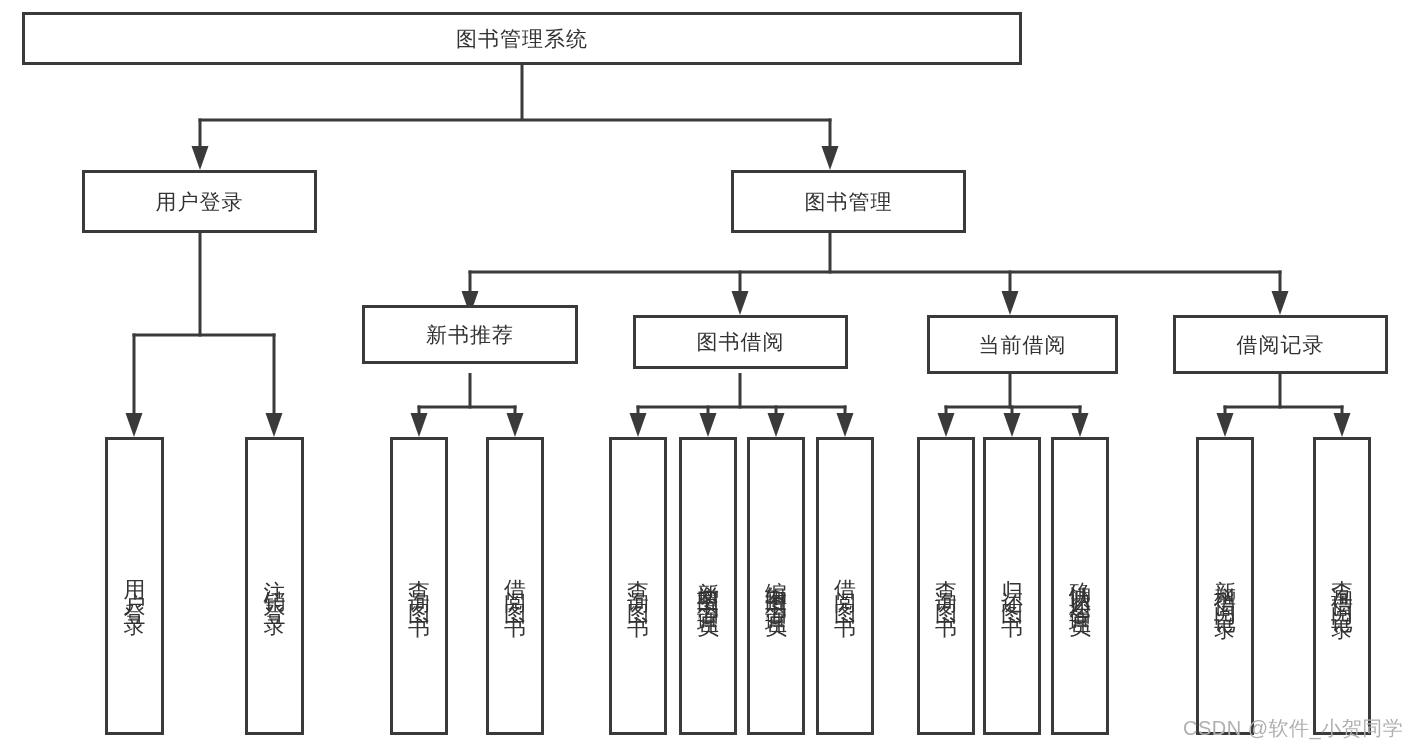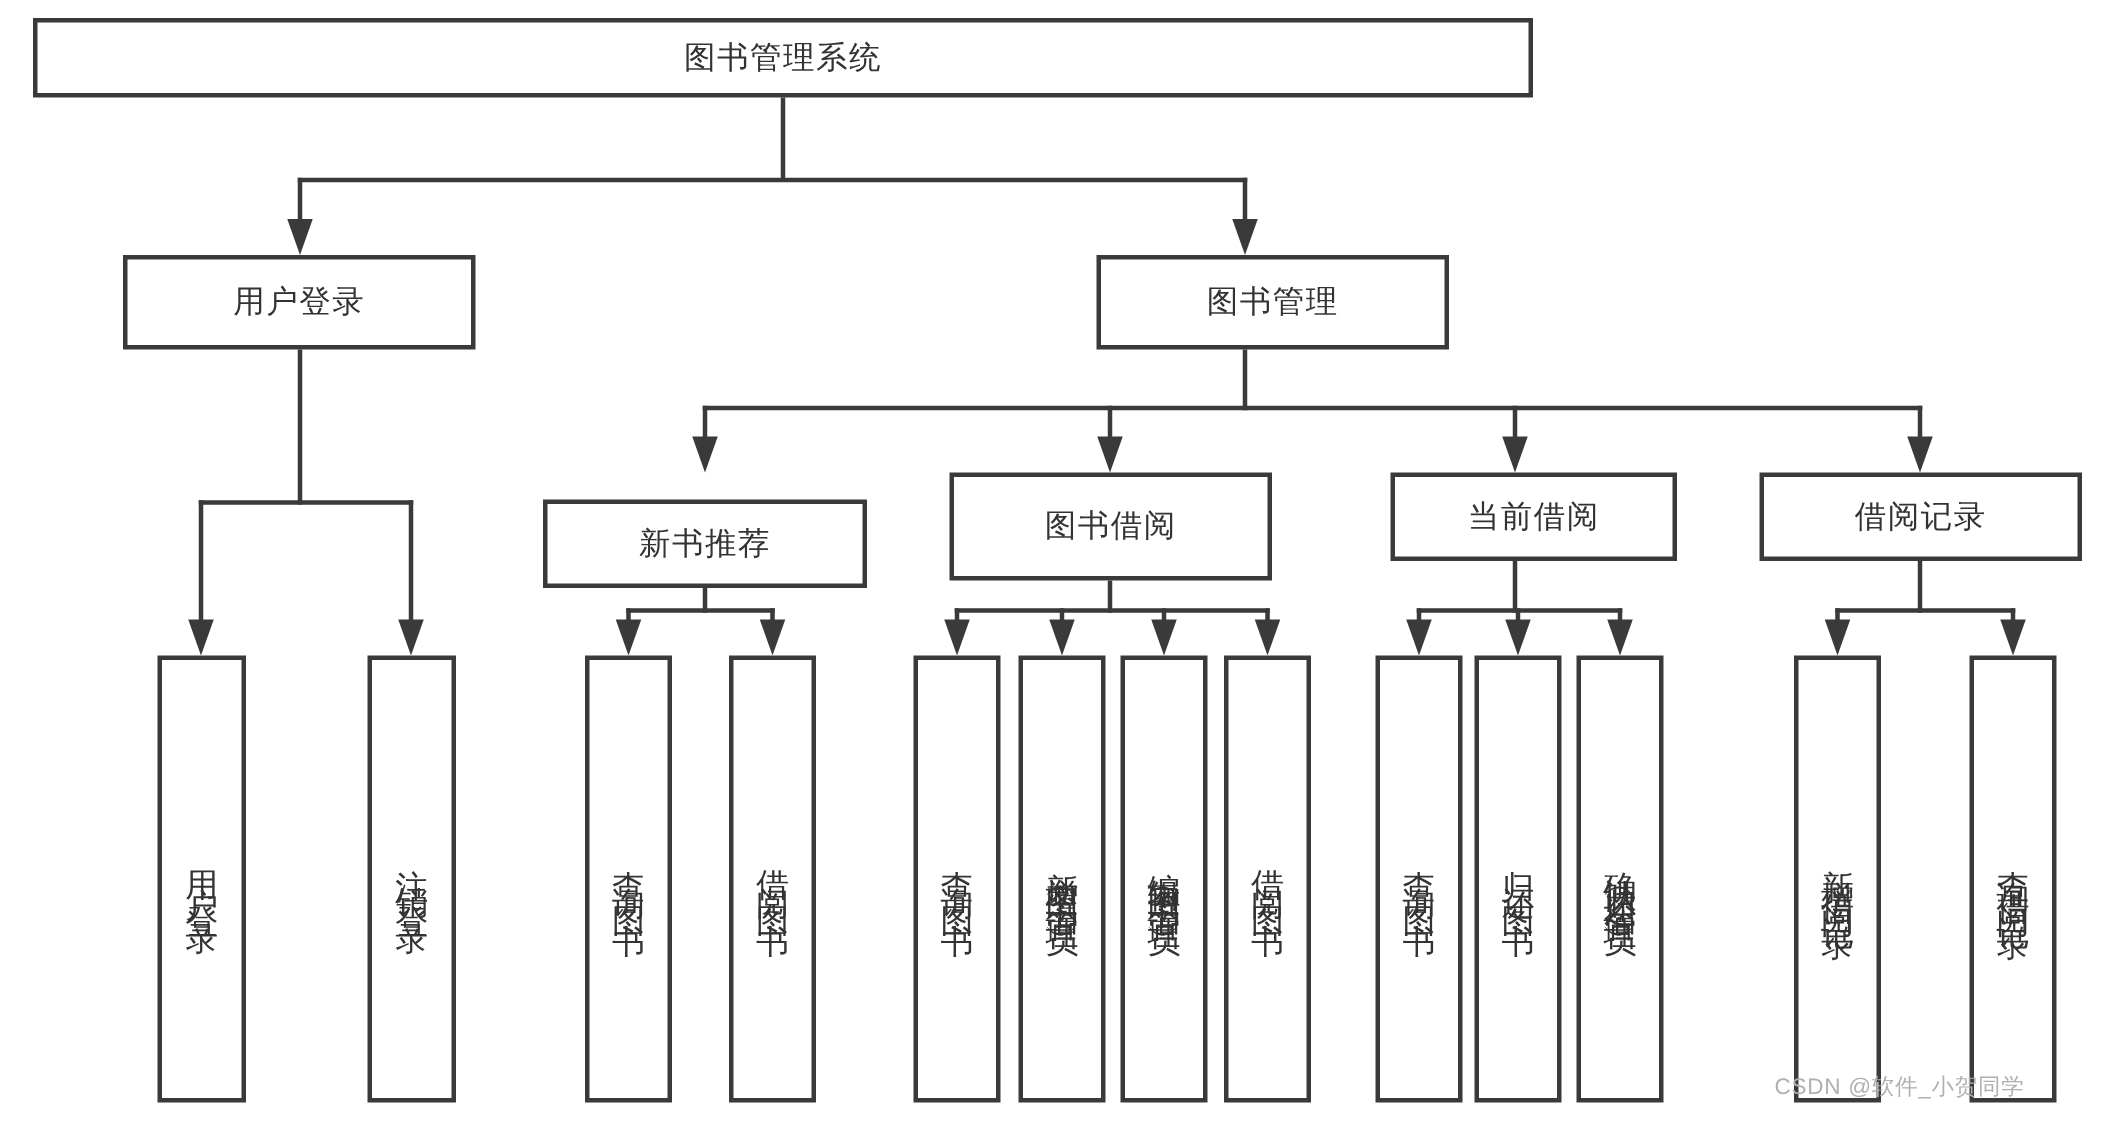--- a/index.html
+++ b/index.html
@@ -35,21 +35,21 @@
     text-orientation:mixed;
     line-height:1;
     font-size:22px;
     letter-spacing:12px;
   }
   .vbox.mid span  { letter-spacing:8px; }
   .vbox.long span { letter-spacing:5px; }
   .watermark {
     position:absolute;
     left:1183px; top:716px;
-    font-size:15px; line-height:1.2;
+    font-size:20px; line-height:1.2;
     letter-spacing:0.5px;
     color:var(--color-watermark,#b0b0b0);
     z-index:5;
     white-space:nowrap;
   }
 </style>
 </head>
 <body>
 
 <div class="canvas">
@@ -127,24 +127,24 @@
     <span>图书管理系统</span>
   </div>
 
   <div class="box" style="left:82px; top:170px; width:235px; height:63px;">
     <span>用户登录</span>
   </div>
   <div class="box" style="left:731px; top:170px; width:235px; height:63px;">
     <span>图书管理</span>
   </div>
 
-  <div class="box" style="left:362px; top:333px; width:216px; height:59px;">
+  <div class="box" style="left:362px; top:305px; width:216px; height:59px;">
     <span>新书推荐</span>
   </div>
-  <div class="box" style="left:633px; top:315px; width:215px; height:72px;">
+  <div class="box" style="left:633px; top:315px; width:215px; height:54px;">
     <span>图书借阅</span>
   </div>
   <div class="box" style="left:903px; top:315px; width:191px; height:59px;margin-left:24px;">
     <span>当前借阅</span>
   </div>
   <div class="box" style="left:1173px; top:315px; width:215px; height:59px;">
     <span>借阅记录</span>
   </div>
 
   <div class="box vbox" style="left:105px; top:437px; width:59px; height:298px;">

